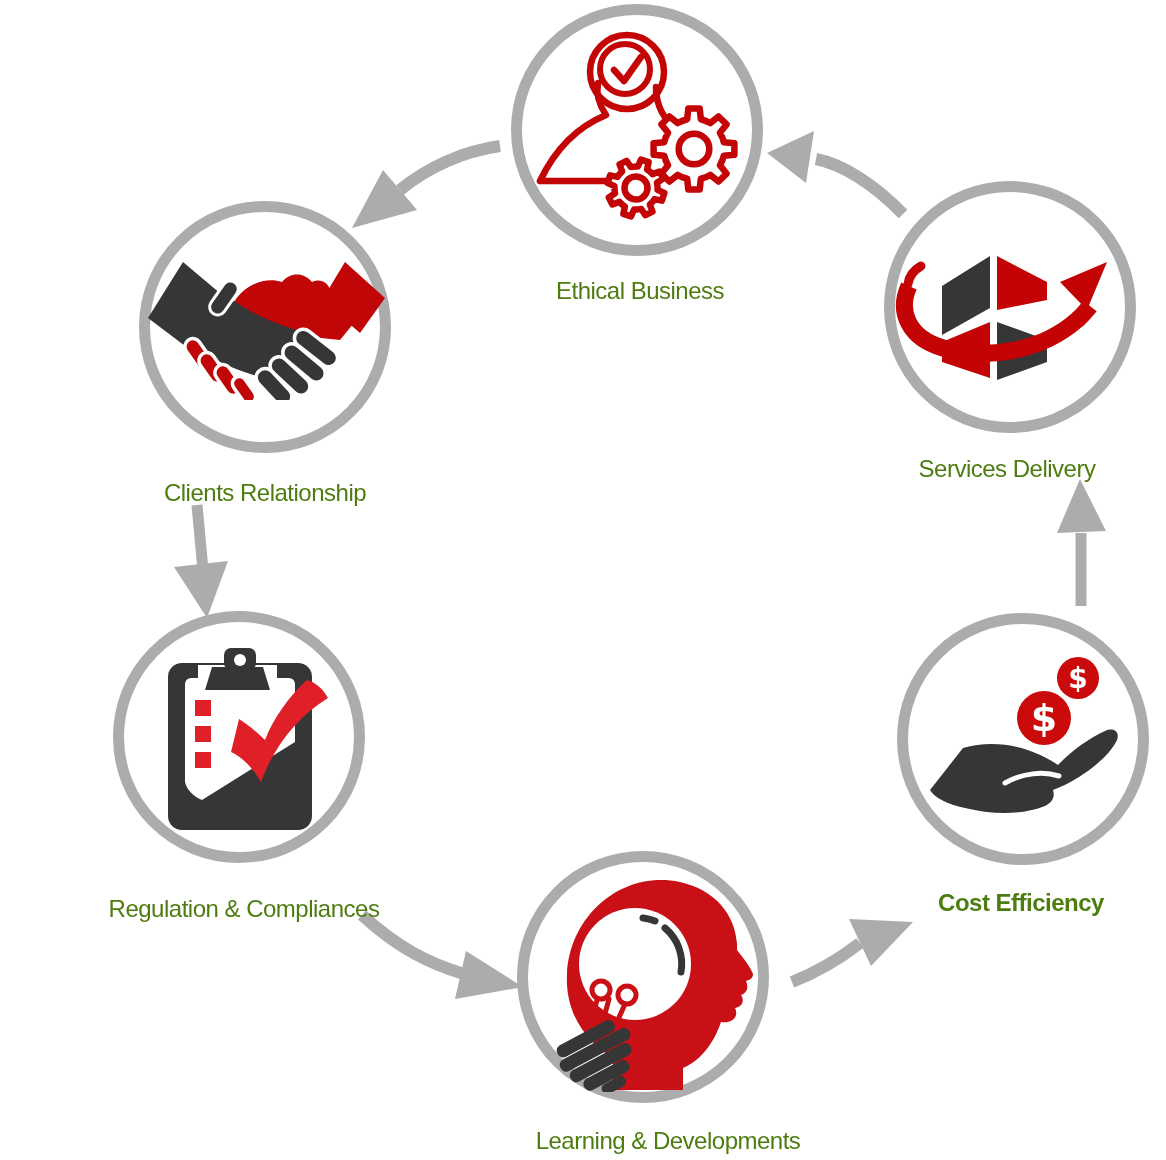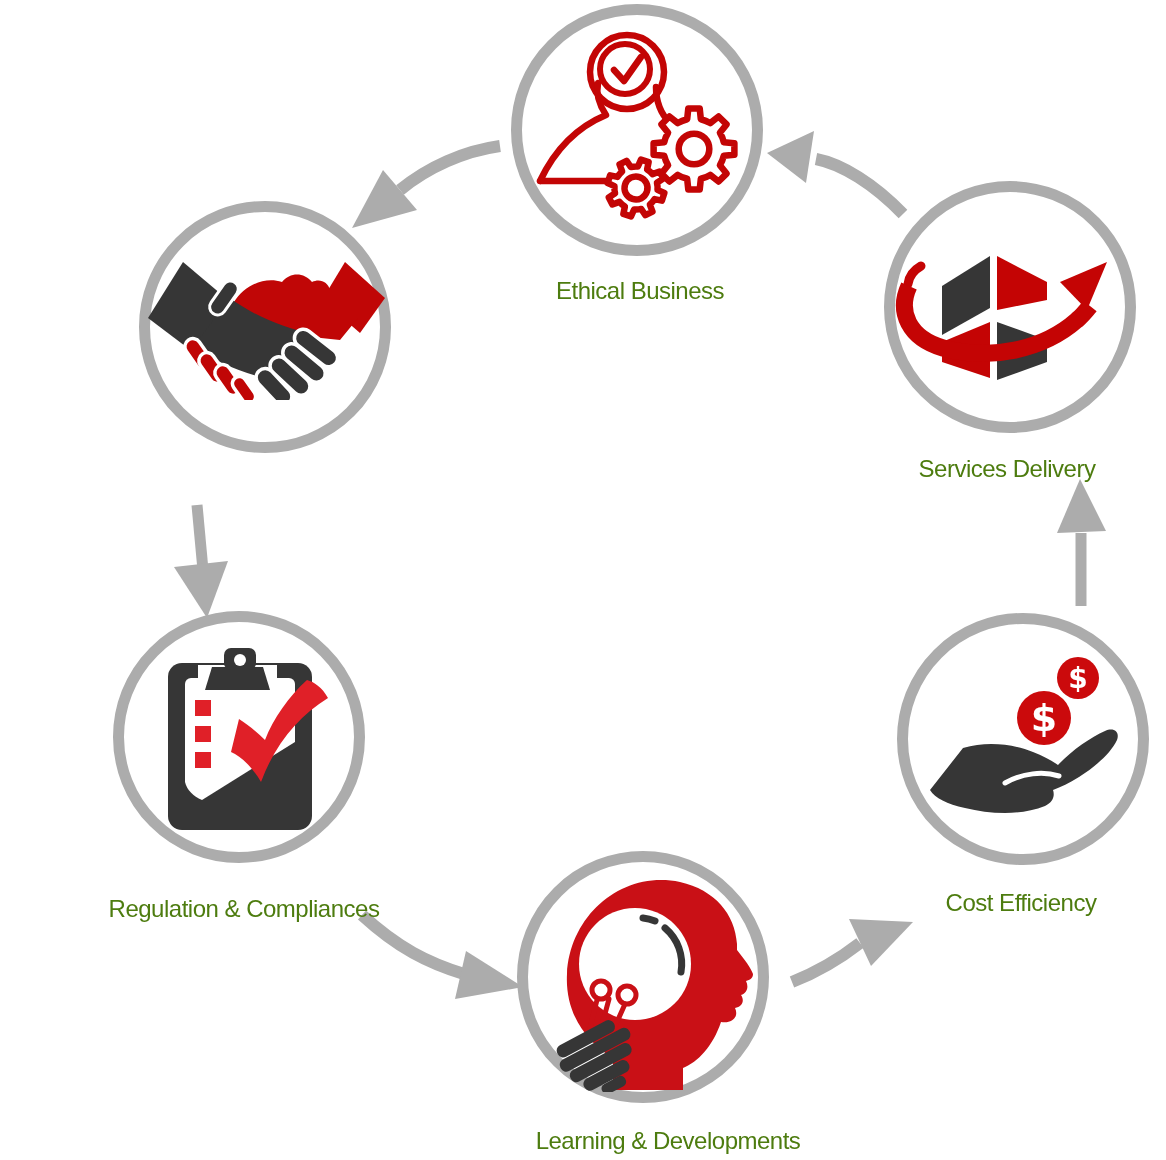--- a/index.html
+++ b/index.html
@@ -104,20 +104,21 @@
           </g>
         <g transform="translate(84,124) rotate(55)">
             <rect x="-17" y="-8" width="34" height="16" rx="8"></rect>
           </g>
         <g transform="translate(100,134) rotate(55)">
             <rect x="-15" y="-7" width="30" height="14" rx="7"></rect>
           </g>
       </g>
     </svg>
   </div>
+  <div class="label" style="left:265px;top:485px;">Clients Relationship</div>
 
   <div class="node" style="left:113px;top:611px;">
     <svg style="left:36px;top:18px;" width="175" height="195" viewBox="0 0 175 195">
       <rect x="8" y="23" width="144" height="167" rx="14" fill="#363636"></rect>
       <path d="M25,44 A6,6 0 0 1 31,38 H129 A6,6 0 0 1 135,44 V102 L42,160 C33,156 27,150 25,142 Z" fill="#fff"></path>
       <rect x="38" y="25" width="79" height="30" fill="#fff"></rect>
       <polygon points="52,27 103,27 110,50 45,50" fill="#363636"></polygon>
       <rect x="64" y="8" width="32" height="22" rx="7" fill="#363636"></rect>
       <circle cx="80" cy="20" r="6" fill="#fff"></circle>
       <g fill="#E02028">
@@ -161,21 +162,21 @@
         <text x="119" y="81" text-anchor="middle" font-family="DejaVu Sans, sans-serif" font-size="38" font-weight="bold" fill="#fff">$</text>
       </g>
       <g>
         <circle cx="153" cy="28" r="21" fill="#CB0A0C"></circle>
         <text x="153" y="38" text-anchor="middle" font-family="DejaVu Sans, sans-serif" font-size="28" font-weight="bold" fill="#fff">$</text>
       </g>
       <path d="M5,140 L38,98 C62,91 88,94 108,102 C118,106 126,110 133,115 C146,101 166,87 180,81 C189,77 195,82 192,90 C186,103 170,117 154,127 C144,133 136,137 128,140 C130,146 128,152 120,156 C95,166 65,164 40,158 C22,154 10,148 5,140 Z" fill="#363636"></path>
       <path d="M80,133 C98,123 118,121 134,126" fill="none" stroke="#fff" stroke-width="5" stroke-linecap="round"></path>
     </svg>
   </div>
-  <div class="label" style="left:1021px;top:895px;">Cost Efficiency</div>
+  <div class="label" style="left:1021px;top:895px;font-weight:bold;">Cost Efficiency</div>
 
   <div class="node" style="left:884px;top:181px;">
     <svg style="left:0px;top:58px;" width="225" height="140" viewBox="0 0 225 140">
       <polygon points="47,36 95,6 95,58 47,85" fill="#363636"></polygon>
       <polygon points="102,6 152,32 152,50 102,60" fill="#C40404"></polygon>
       <polygon points="47,92 95,72 95,128 47,112" fill="#C40404"></polygon>
       <polygon points="102,72 152,90 152,112 102,130" fill="#363636"></polygon>
       <g>
         <path d="M13,34 C14,26 19,20 26,16" fill="none" stroke="#C40404" stroke-width="9" stroke-linecap="round"></path>
         <path d="M14,36 C2,62 14,88 48,98 C95,111 148,100 182,70 C187,66 191,61 195,56" fill="none" stroke="#C40404" stroke-width="17"></path>

